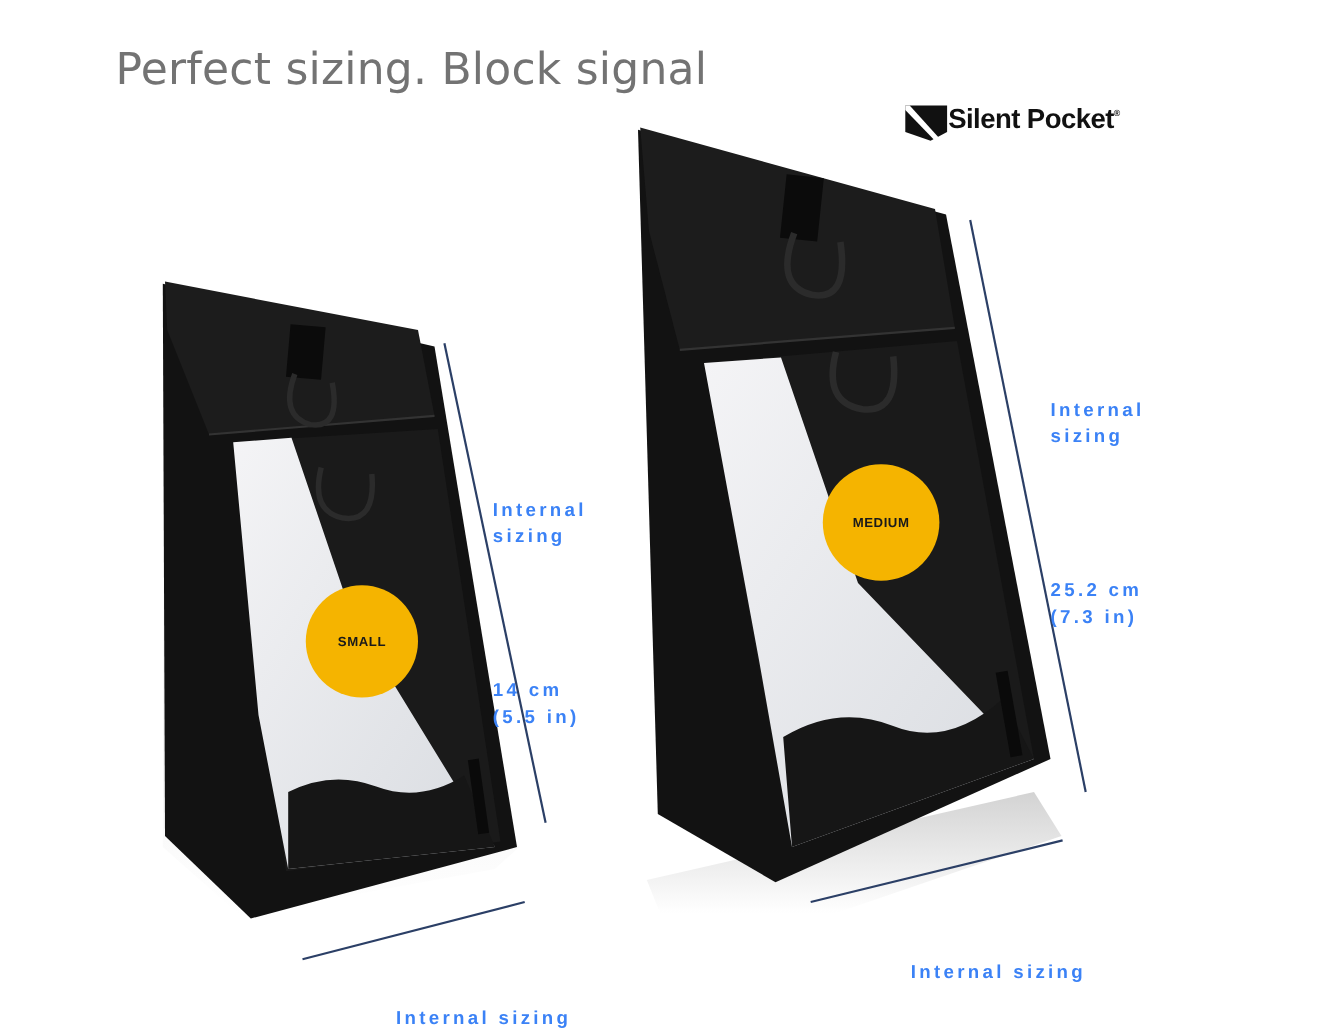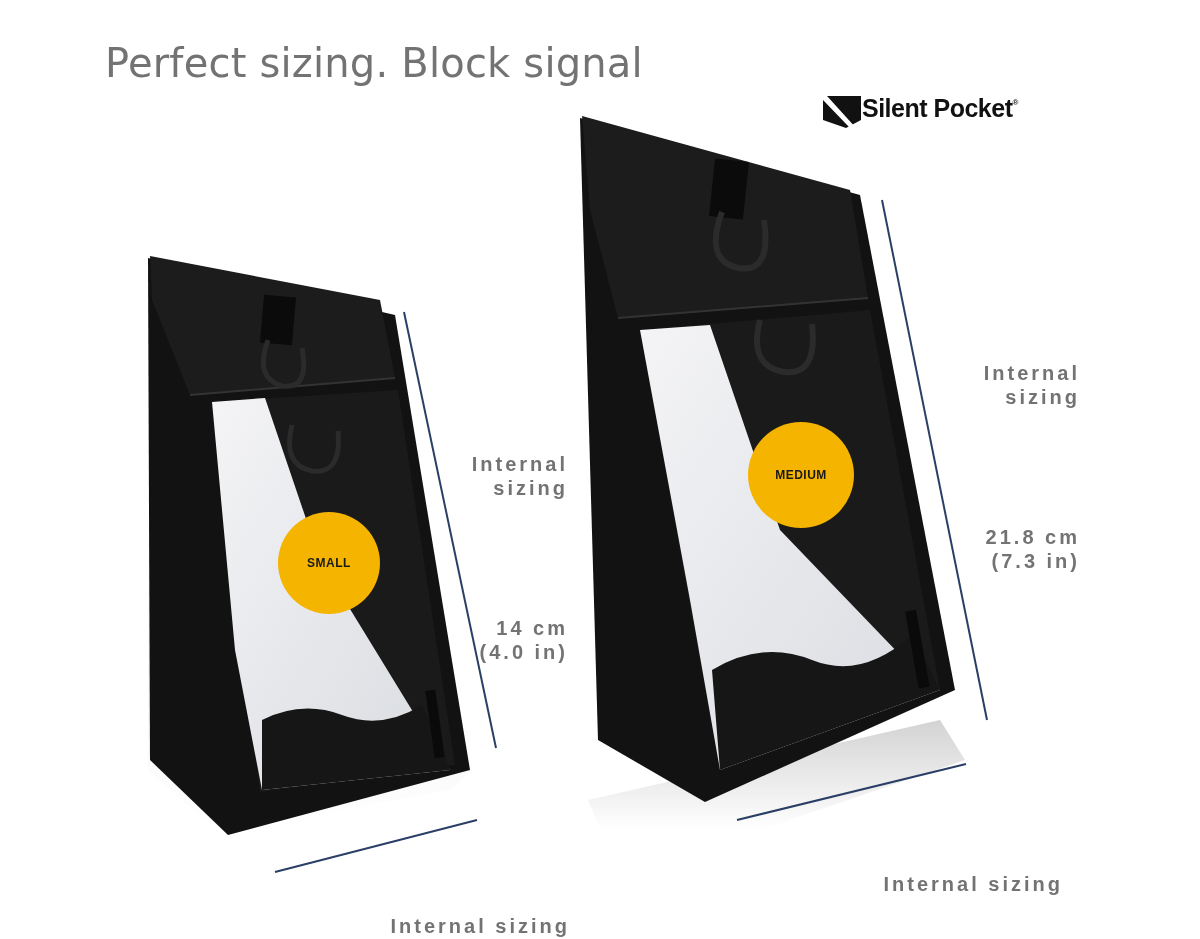--- a/index.html
+++ b/index.html
@@ -1,21 +1,21 @@
 <!DOCTYPE html>
 <html><head>
 <meta charset="utf-8">
 <style>
   html,body{margin:0;padding:0;background:#fff;}
   body{width:1200px;height:939px;position:relative;overflow:hidden;font-family:"DejaVu Sans",sans-serif;}
   .headline{position:absolute;left:105px;top:38px;font-size:40px;line-height:51px;color:#737373;font-family:"DejaVu Sans",sans-serif;letter-spacing:0.2px;}
   .brand{position:absolute;left:822px;top:50px;display:flex;align-items:flex-start;gap:0;margin-top:44px;}
   .brand-text{font-family:"Liberation Sans",sans-serif;font-weight:bold;font-size:25px;color:#111;letter-spacing:-0.5px;}
   .brand-text sup{font-size:8px;vertical-align:top;position:relative;top:4px;}
-  .label{position:absolute;font-family:"Liberation Sans",sans-serif;font-weight:bold;font-size:20px;color:#737373;letter-spacing:3px;text-align:right;line-height:24px;white-space:pre;}
+  .label{position:absolute;font-family:"Liberation Sans",sans-serif;font-weight:bold;font-size:17px;color:#3b82f6;letter-spacing:3px;text-align:left;line-height:24px;white-space:pre;}
   .badge{position:absolute;border-radius:50%;background:#f5b400;display:flex;align-items:center;justify-content:center;font-family:"Liberation Sans",sans-serif;font-weight:bold;font-size:12px;color:#1a1a1a;letter-spacing:0.5px;}
   svg.art{position:absolute;left:0;top:0;}
 </style>
 </head>
 <body>
 
 <div class="headline">
   <div>Perfect sizing. Block signal</div>
 </div>
 
@@ -76,38 +76,38 @@
 
     <rect x="912" y="610" width="11" height="78" fill="#0a0a0a" transform="rotate(-10 918 650)"></rect>
   </g>
 
   <line x1="404" y1="312" x2="496" y2="748" stroke="#2b3f66" stroke-width="2"></line>
   <line x1="275" y1="872" x2="477" y2="820" stroke="#2b3f66" stroke-width="2"></line>
   <line x1="882" y1="200" x2="987" y2="720" stroke="#2b3f66" stroke-width="2"></line>
   <line x1="737" y1="820" x2="966" y2="764" stroke="#2b3f66" stroke-width="2"></line>
 </svg>
 
-<div class="badge" style="left:278px;top:512px;width:102px;height:102px;text-align:center;">SMALL</div>
+<div class="badge" style="left:278px;top:532px;width:102px;height:102px;text-align:center;">SMALL</div>
 <div class="badge" style="left:748px;top:422px;width:106px;height:106px;">MEDIUM</div>
 
 <div class="label" style="left:448px;top:404px;width:120px;">
   <div>Internal
 sizing</div>
   <div style="height:20px"></div>
   <div>14 cm
-(4.0 in)</div>
+(5.5 in)</div>
 </div>
 <div class="label" style="left:360px;top:866px;width:210px;">
   <div>Internal sizing</div>
   
 </div>
 
 <div class="label" style="left:955px;top:313px;width:125px;">
   <div>Internal
 sizing</div>
   <div style="height:20px"></div>
-  <div>21.8 cm
+  <div>25.2 cm
 (7.3 in)</div>
 </div>
 <div class="label" style="left:828px;top:824px;width:235px;">
   <div>Internal sizing</div>
   
 </div>
 
 </body></html>

